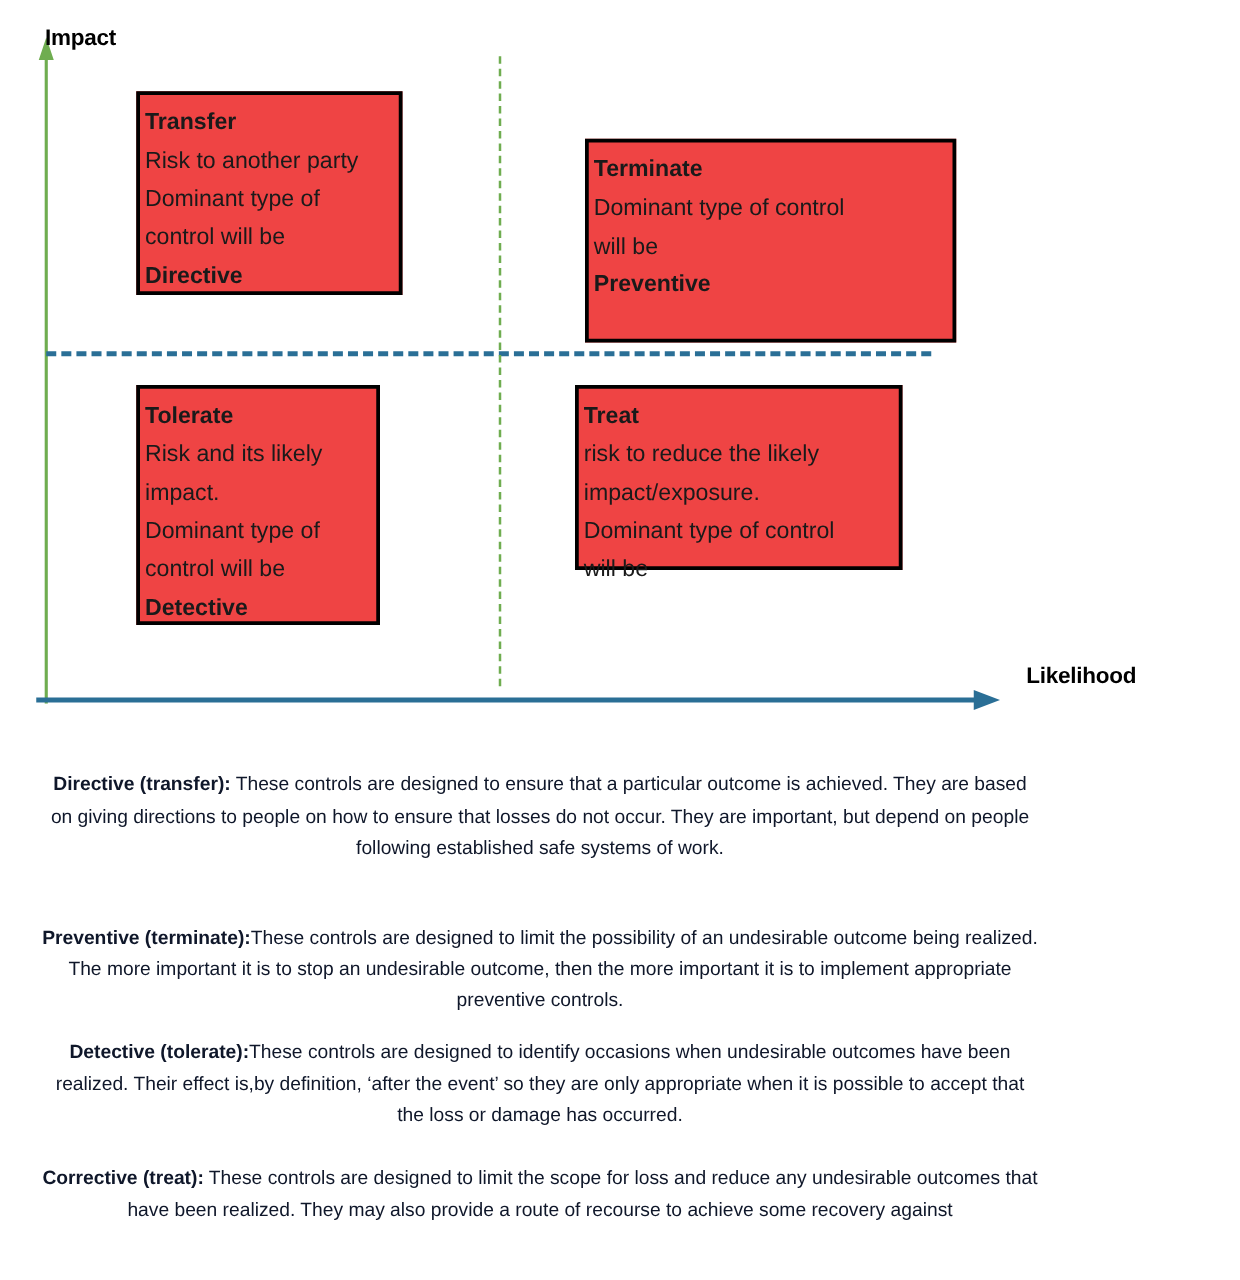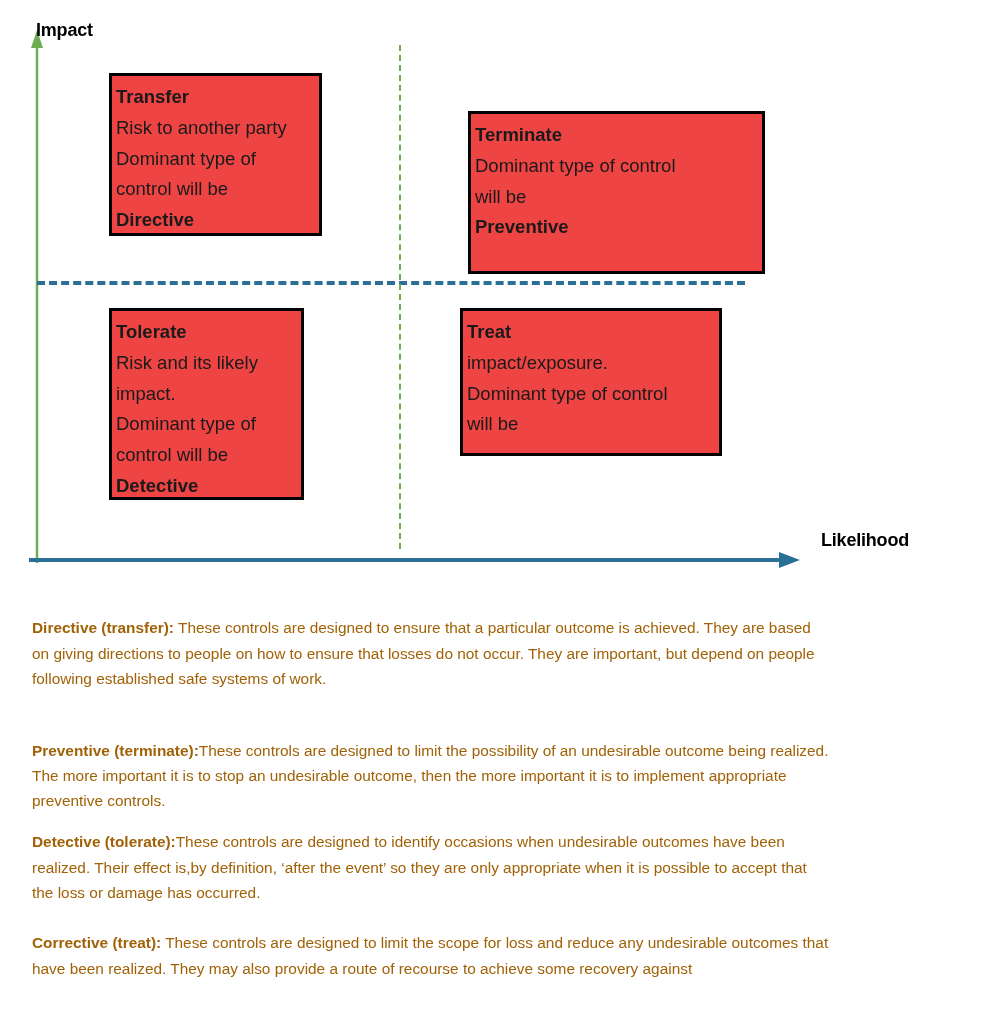--- a/index.html
+++ b/index.html
@@ -94,22 +94,22 @@
   
   #notes {
     position: absolute;
     left: 32px;
     top: 600px;
     width: 800px;
   }
   .note {
     font-size: 15.4px;
     line-height: 25.4px;
-    color: #a16207;
-    text-align: left;
+    color: #0f172a;
+    text-align: center;
   }
   .note .term { font-weight: bold; }
   #note-directive  { margin-bottom: 46px; }
   #note-preventive { margin-bottom: 7px; }
   #note-detective  { margin-bottom: 25px; }
 </style>
 </head>
 <body>
 
 <div id="matrix">
@@ -148,20 +148,21 @@
     <span class="qline bold">Tolerate</span>
     <span class="qline">Risk and its likely</span>
     <span class="qline">impact.</span>
     <span class="qline">Dominant type of</span>
     <span class="qline">control will be</span>
     <span class="qline bold">Detective</span>
   </div>
 
   <div class="quadrant" id="quad-treat">
     <span class="qline bold">Treat</span>
+    <span class="qline">risk to reduce the likely</span>
     <span class="qline">impact/exposure.</span>
     <span class="qline">Dominant type of control</span>
     <span class="qline">will be</span>
   </div>
 
 </div>
 
 <div id="notes">
 
   <p class="note" id="note-directive">

